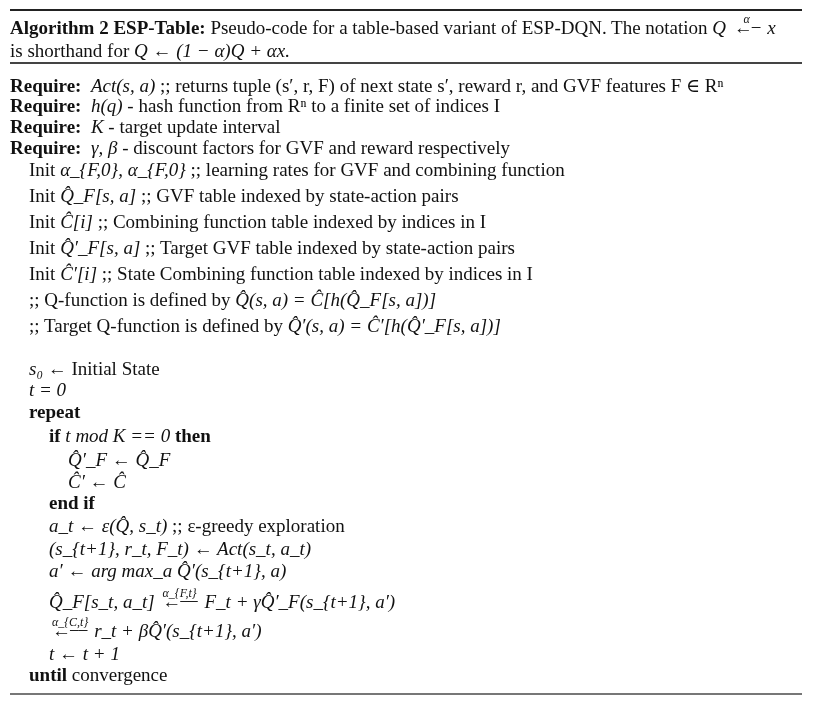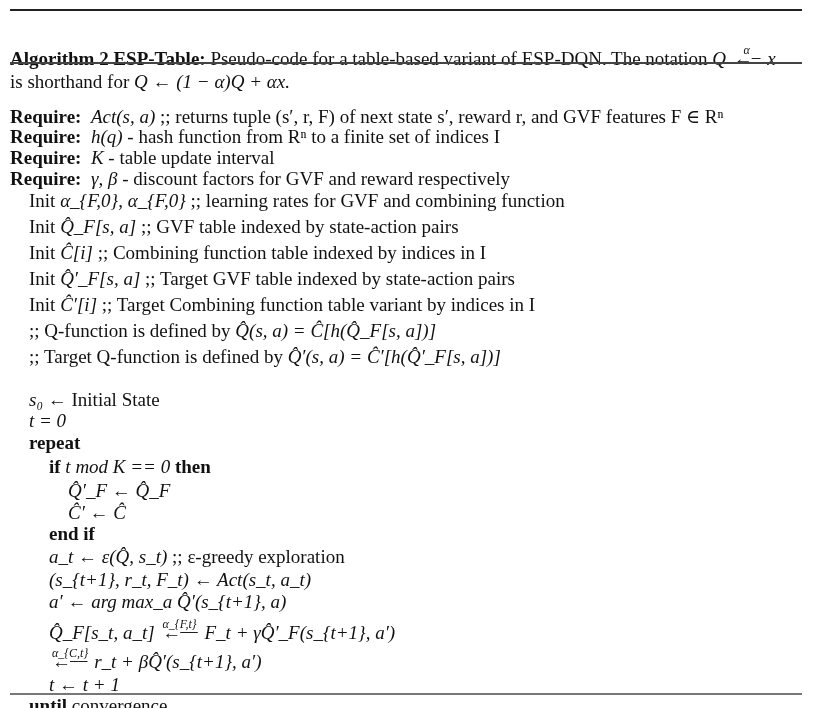--- a/index.html
+++ b/index.html
@@ -20,21 +20,20 @@
     background: #333333;
   }
   .rule.top { top: 9px; height: 2px; background: #222; }
   .rule.mid { top: 62px; height: 1.5px; background: #444; }
   .rule.bot { top: 693px; height: 2px; background: #777; }
 
   .line {
     position: absolute;
     white-space: nowrap;
     line-height: 22px;
-    margin-top: 31px;
   }
   .caption { left: 10px; }
   .req { left: 10px; text-align: right; }
   .ind1 { left: 29px; font-family: Liberation Serif, serif; }
   .ind2 { left: 49px; }
   .ind3 { left: 68px; text-align: center; }
 
   b, .kw { font-weight: bold; }
   .m { font-style: italic; }
   .arrow-lbl {
@@ -73,21 +72,21 @@
   <span>;; returns tuple (s′, r, F) of next state s′, reward r, and GVF features F ∈ Rⁿ</span>
 </div>
 <div class="line req" style="top:95px">
   <b>Require:</b>&nbsp;
   <span class="m">h(q)</span>
   <span>- hash function from Rⁿ to a finite set of indices I</span>
 </div>
 <div class="line req" style="top:116px">
   <b>Require:</b>&nbsp;
   <span class="m">K</span>
-  <span>- table update interval</span>
+  <span>- target update interval</span>
 </div>
 <div class="line req" style="top:137px">
   <b>Require:</b>&nbsp;
   <span class="m">γ, β</span>
   <span>- discount factors for GVF and reward respectively</span>
 </div>
 
 <div class="line ind1" style="top:159px">
   <span>Init</span>
   <span class="m">α_{F,0}, α_{F,0}</span>
@@ -104,21 +103,21 @@
   <span>;; Combining function table indexed by indices in I</span>
 </div>
 <div class="line ind1" style="top:237px">
   <span>Init</span>
   <span class="m">Q̂′_F[s, a]</span>
   <span>;; Target GVF table indexed by state-action pairs</span>
 </div>
 <div class="line ind1" style="top:263px">
   <span>Init</span>
   <span class="m">Ĉ′[i]</span>
-  <span>;; Target Combining function table variant by indices in I</span>
+  <span>;; State Combining function table indexed by indices in I</span>
 </div>
 
 <div class="line ind1" style="top:289px">
   <span>;; Q-function is defined by</span>
   <span class="m">Q̂(s, a) = Ĉ[h(Q̂_F[s, a])]</span>
 </div>
 <div class="line ind1" style="top:315px">
   <span>;; Target Q-function is defined by</span>
   <span class="m">Q̂′(s, a) = Ĉ′[h(Q̂′_F[s, a])]</span>
 </div>

